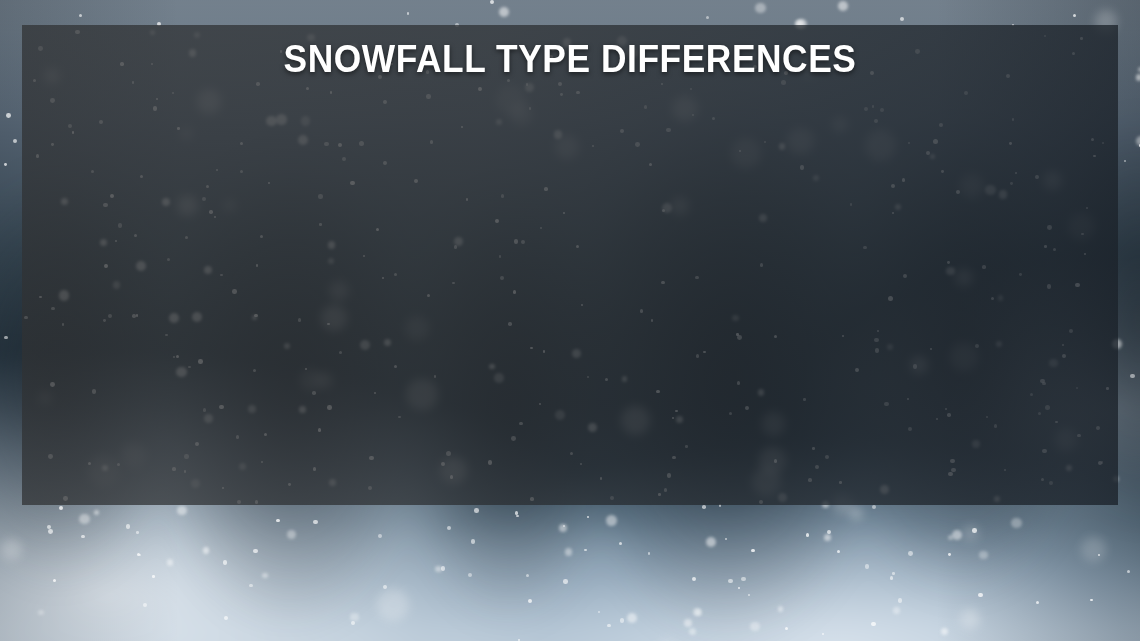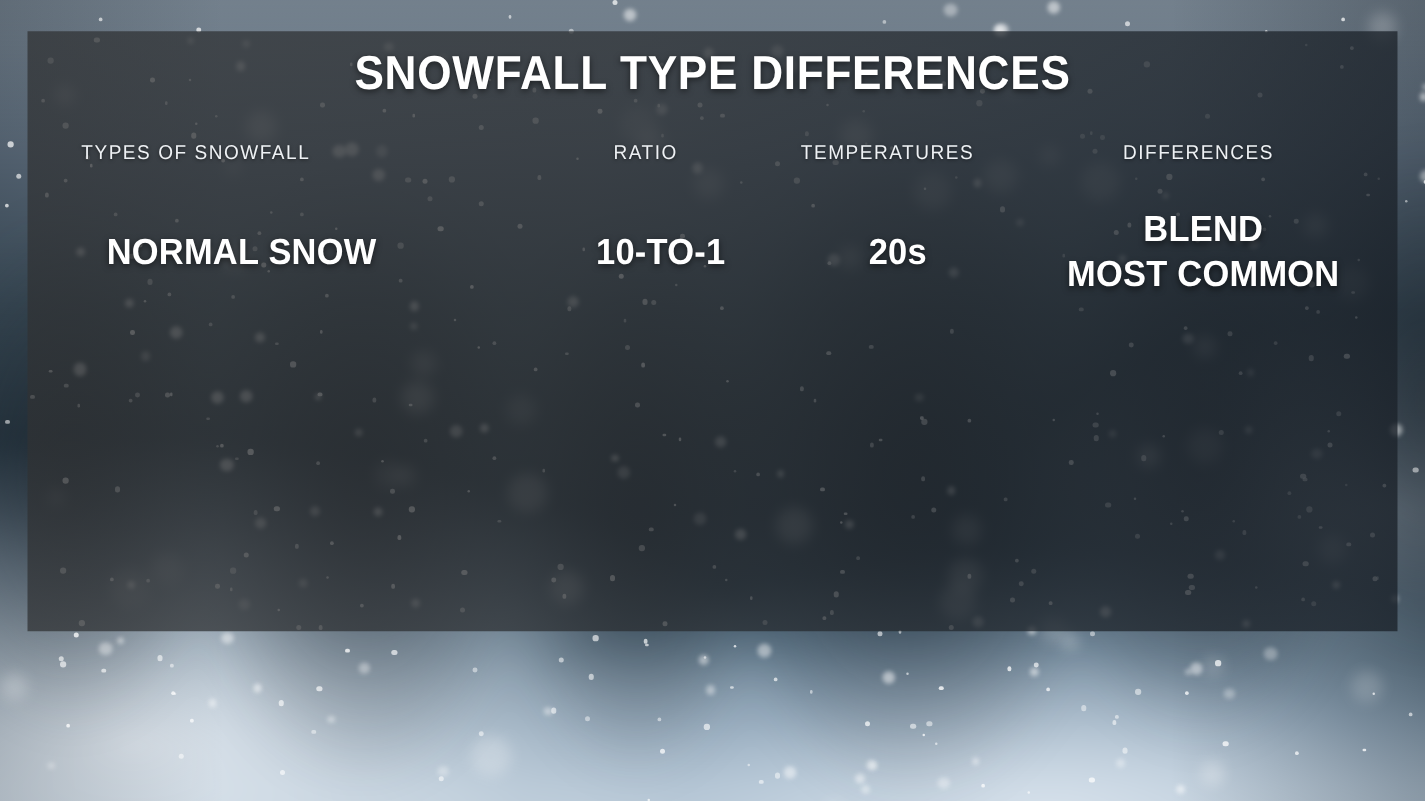--- a/index.html
+++ b/index.html
@@ -680,33 +680,18 @@
       <div class="flake" style="left: 527.8px; top: 598.7px; width: 4.7px; height: 4.7px; opacity: 0.73; filter: blur(0.4px);"></div>
       <div class="flake" style="left: 489.2px; top: 363.7px; width: 5.5px; height: 5.5px; opacity: 0.55; filter: blur(1.6px);"></div>
     </div>
 
   <div class="panel"></div>
 
   <div class="title">SNOWFALL TYPE DIFFERENCES</div>
 
   <div class="table">
 
-    <div class="row head-row">
-      <div class="cell c-type">TYPES OF SNOWFALL</div>
-      <div class="cell c-ratio">RATIO</div>
-      <div class="cell c-temp">TEMPERATURES</div>
-      <div class="cell c-diff">DIFFERENCES</div>
-    </div>
-
-
-    <div class="row data-row">
-      <div class="cell c-type">NORMAL SNOW</div>
-      <div class="cell c-ratio">10-TO-1</div>
-      <div class="cell c-temp">20s</div>
-      <div class="cell c-diff">
-        <span class="multi">BLEND</span>
-        <span class="multi">MOST COMMON</span>
-      </div>
-    </div>
+
+
 
 
   </div>
 </div>
 
 </body></html>

